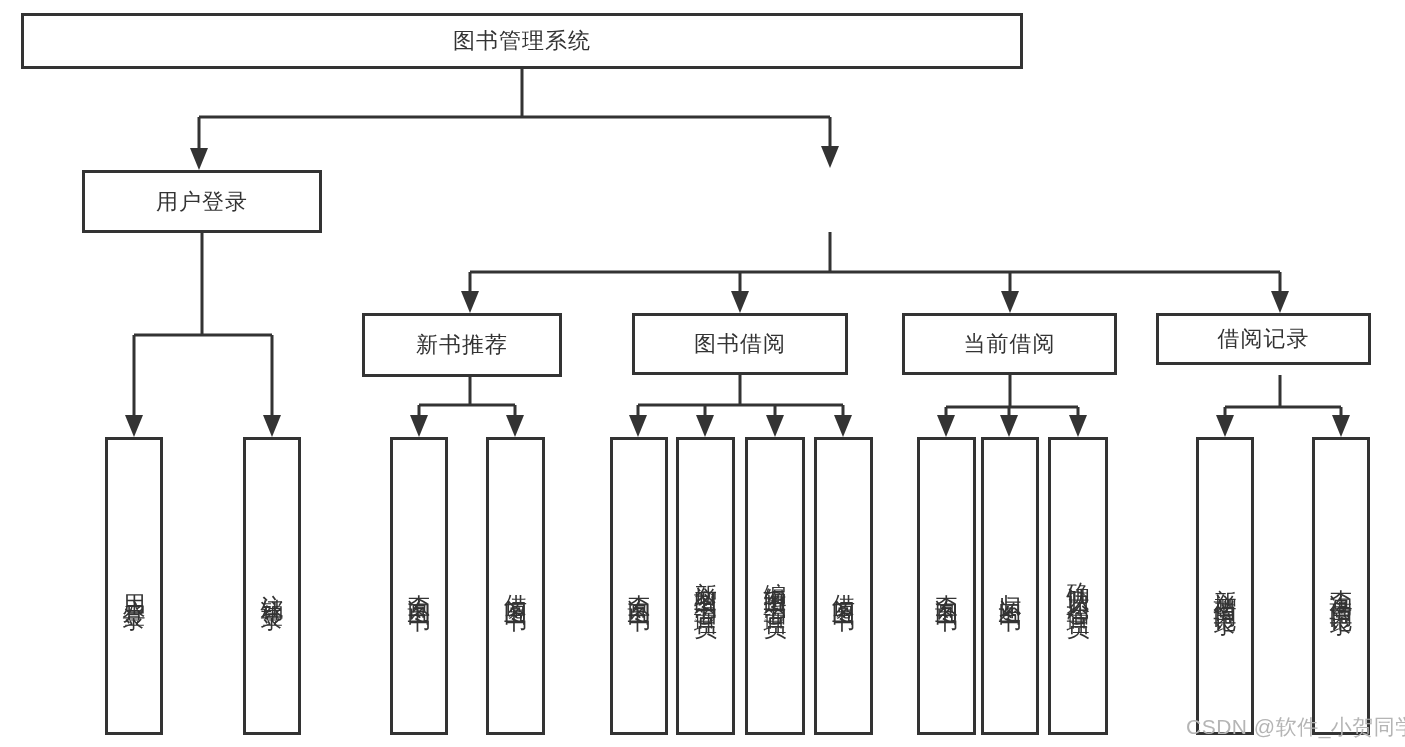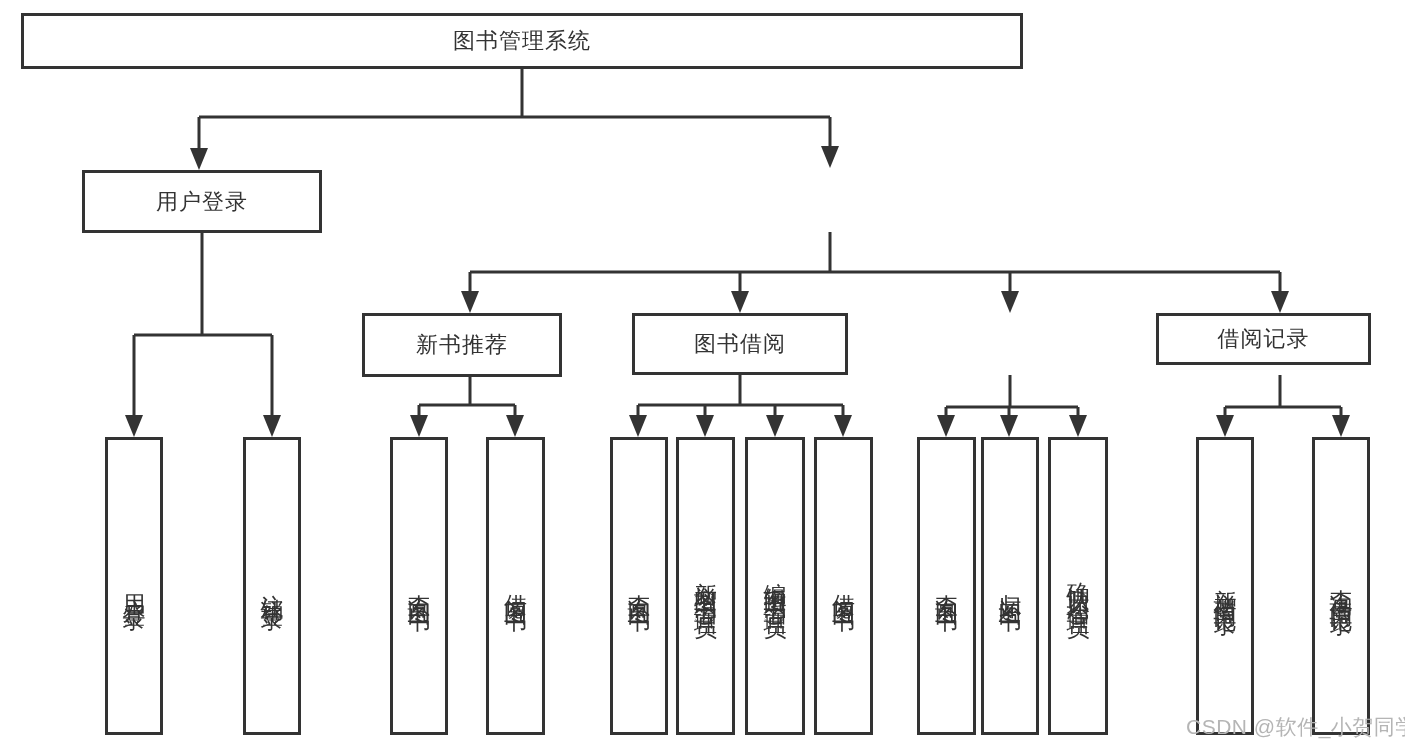--- a/index.html
+++ b/index.html
@@ -119,20 +119,23 @@
   <div class="box h-box l2-a">
     <span>用户登录</span>
   </div>
 
   <div class="box h-box l3-a">
     <span>新书推荐</span>
   </div>
   <div class="box h-box l3-b">
     <span>图书借阅</span>
   </div>
+  <div class="box h-box l3-c">
+    <span>当前借阅</span>
+  </div>
   <div class="box h-box l3-d">
     <span>借阅记录</span>
   </div>
 
   <div class="box v-box leaf leaf-0">
     <span>用户登录</span>
   </div>
   <div class="box v-box leaf leaf-1">
     <span>注销登录</span>
   </div>

